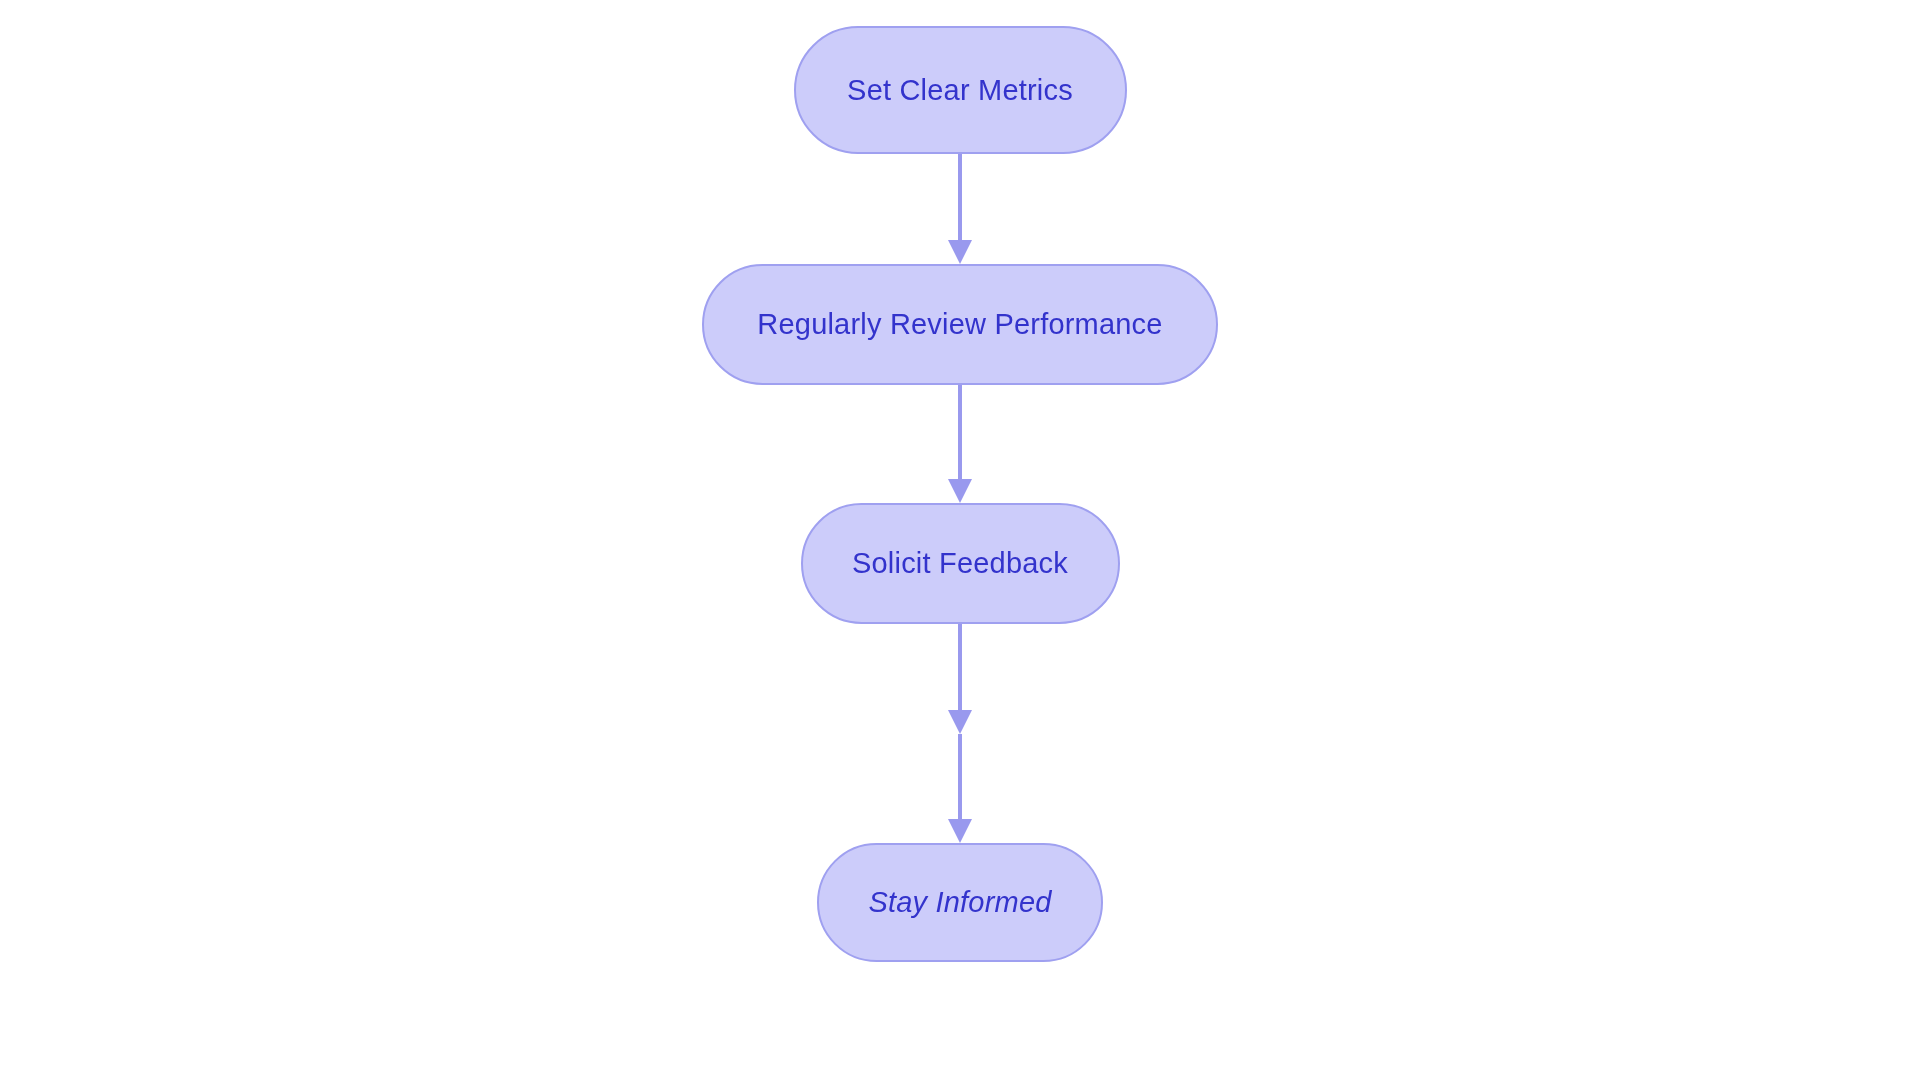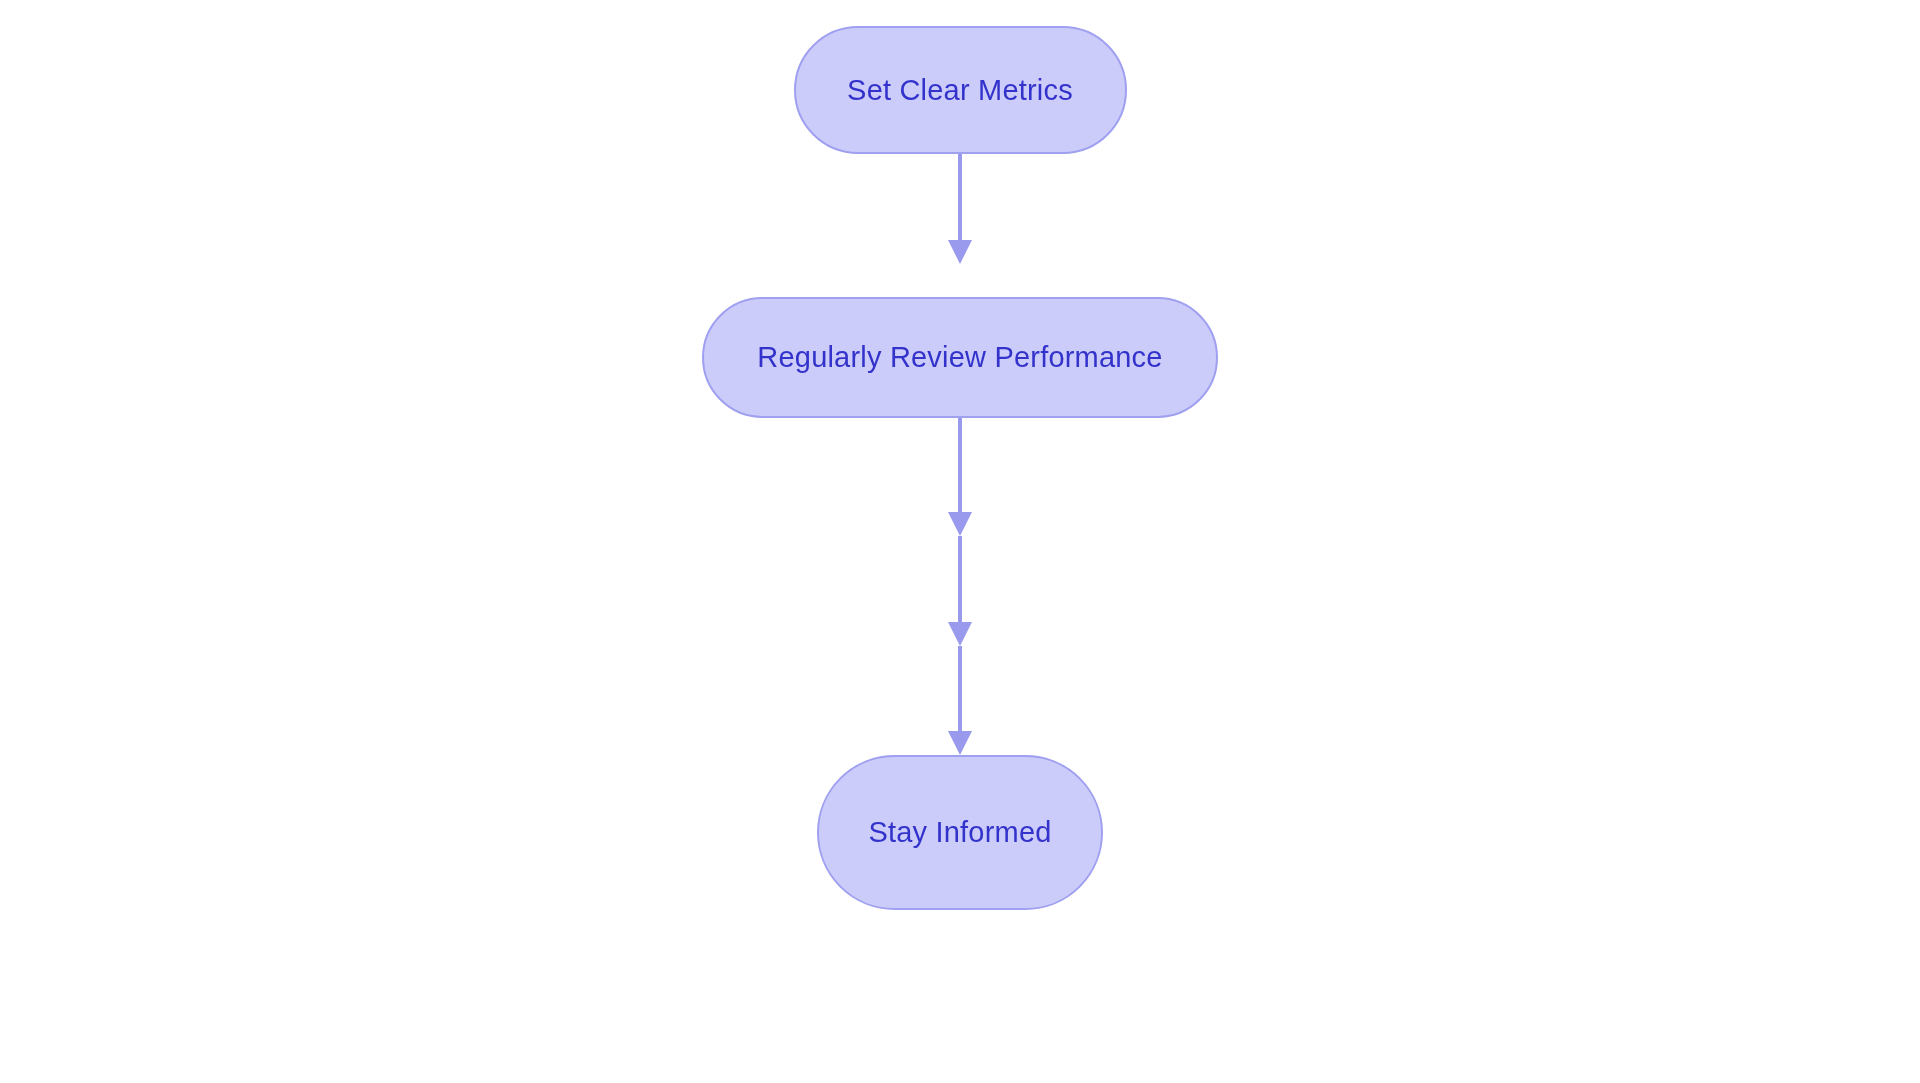--- a/index.html
+++ b/index.html
@@ -46,24 +46,24 @@
     line-height: 1;
     flex: none;
   }
   .node-label {
     display: block;
     color: #3333cc;
     padding: 0 6px;
   }
 
   .node.n1 { width: 333px; height: 128px; }
-  .node.n2 { width: 516px; height: 121px; margin-top: 33px; }
+  .node.n2 { width: 516px; height: 121px; }
   .node.n3 { width: 319px; height: 121px; }
   .node.n4 { width: 341px; height: 121px; }
-  .node.n5 { width: 286px; height: 155px; }
+  .node.n5 { width: 286px; height: 119px; font-style: italic; }
 
   
   .connector {
     position: relative;
     width: 40px;
     flex: none;
     display: block;
   }
   .connector .stem {
     position: absolute;
@@ -115,20 +115,23 @@
 
     <div class="node n2">
       <span class="node-label">Regularly Review Performance</span>
     </div>
 
     <div class="connector c2">
       <span class="stem"></span>
       <span class="head"></span>
     </div>
 
+    <div class="node n3">
+      <span class="node-label">Solicit Feedback</span>
+    </div>
 
     <div class="connector c3">
       <span class="stem"></span>
       <span class="head"></span>
     </div>
 
 
     <div class="connector c4">
       <span class="stem"></span>
       <span class="head"></span>

